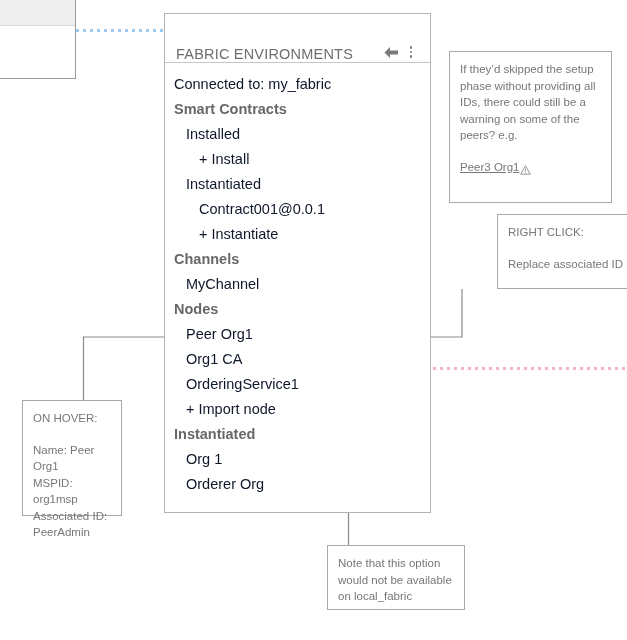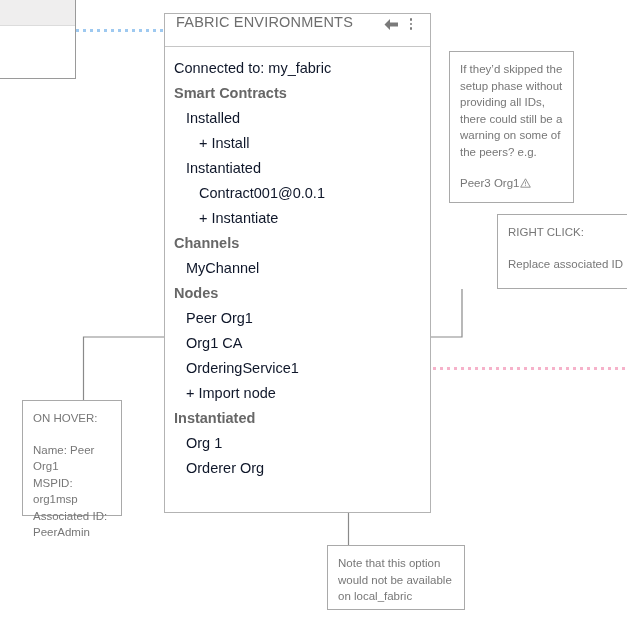--- a/index.html
+++ b/index.html
@@ -55,23 +55,24 @@
     width: 267px;
     height: 500px;
     background: #ffffff;
     border: 1px solid #b3b3b3;
     box-sizing: border-box;
   }
   .panel-header {
     height: 33px;
     border-bottom: 1px solid #c6c6c6;
     display: flex;
-    align-items: flex-start;
+    align-items: flex-end;
     padding: 0 10px 0 11px;
     box-sizing: border-box;
+    margin-top: 16px;
   }
   .panel-title {
     flex: 1;
     font-size: 14.5px;
     color: #6e6e6e;
     letter-spacing: 0.2px;
     white-space: nowrap;
   }
   .hdr-icon {
     flex: none;
@@ -109,26 +110,26 @@
     border: 1px solid #a9a9a9;
     box-sizing: border-box;
     font-size: 11.5px;
     color: #777777;
     line-height: 16.5px;
     padding: 9px 10px;
   }
   .callout p { margin: 0; }
   .callout p.gap { margin-top: 15px; }
 
-  #callout-warning { left: 449px; top: 51px;  width: 125px; height: 152px; }
+  #callout-warning { left: 449px; top: 51px;  width: 163px; height: 152px; }
   #callout-rightclick { left: 449px; top: 214px; width: 147px; height: 75px; margin-left: 48px; }
   #callout-hover { left: 22px;  top: 400px; width: 100px; height: 116px; }
   #callout-note  { left: 327px; top: 545px; width: 138px; height: 65px; }
 
-  .warn-line { display: flex; align-items: center; gap: 1px; }
+  .warn-line { display: flex; align-items: flex-end; gap: 1px; text-decoration: underline; }
   .warn-tri { flex: none; }
 
   
   .dotted {
     position: absolute;
     height: 3px;
   }
   #dotted-blue {
     left: 76px; top: 29px; width: 88px;
     background-image: linear-gradient(to right, #9ec9f0 0 3px, transparent 3px 7px);

